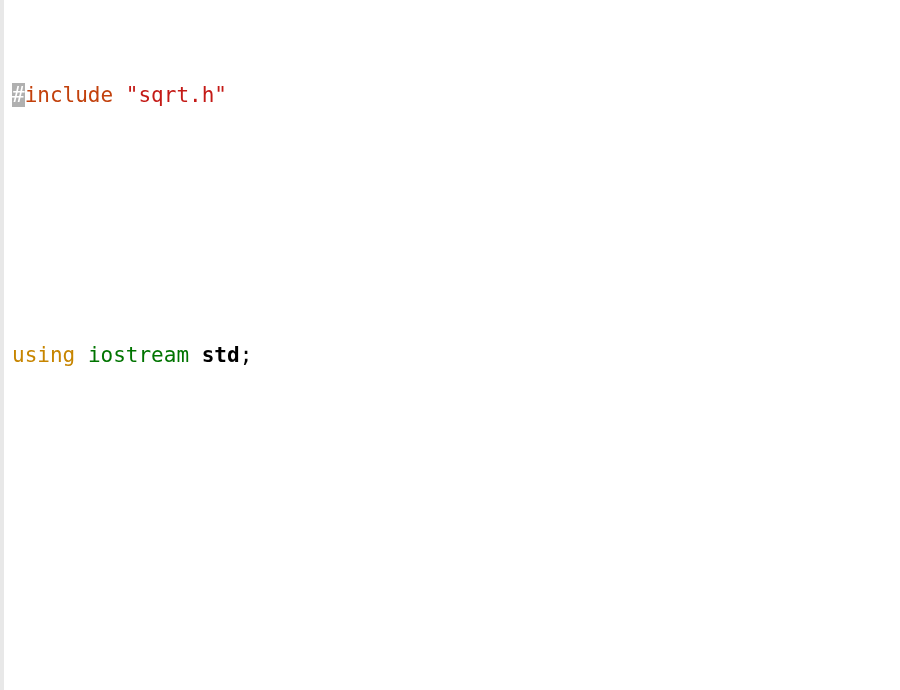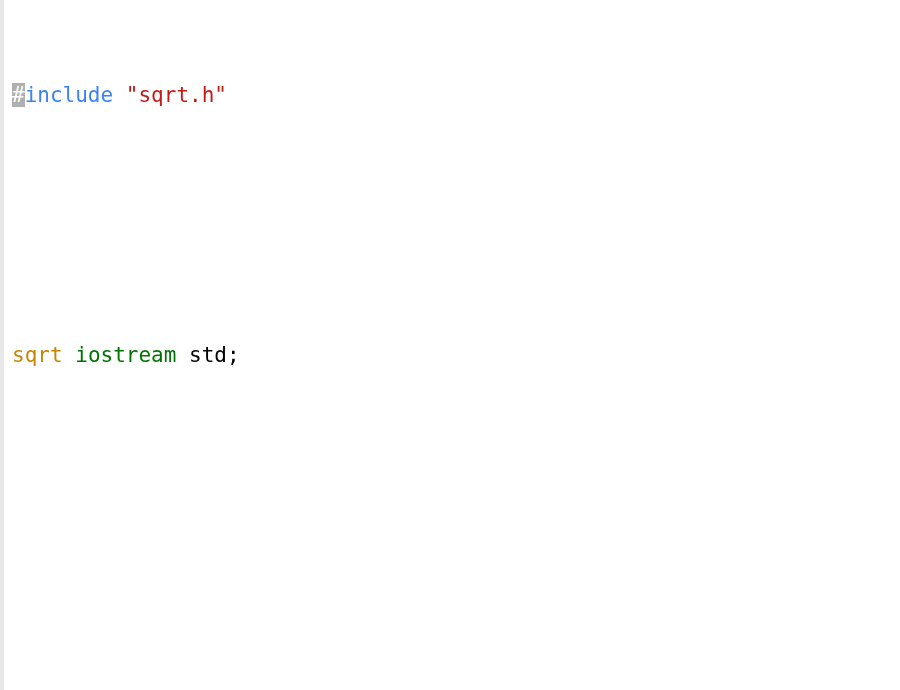--- a/index.html
+++ b/index.html
@@ -27,41 +27,41 @@
   .code {
     padding: 4px 0 0 8px;
     flex: 1;
     color: #000000;
   }
   .line { display: block; min-height: 26px; }
   .cursor-block {
     background: #b0b0b0;
     color: #ffffff;
   }
-  .tok-preproc  { color: #3b82f6; }
+  .tok-preproc  { color: #c2410c; }
   .tok-include  { color: #c41a16; }
   .tok-keyword  { color: #c78500; } 
   .tok-type     { color: #007400; } 
-  .tok-ident    { color: #000000; }
+  .tok-ident    { color: #000000; font-weight: bold; }
   .tok-punct    { color: #000000; }
 </style>
 </head>
 <body>
 
 <div class="editor">
   <div class="gutter"></div>
   <div class="code">
 
     <span class="line"><span class="cursor-block">#</span><span class="tok-preproc">include</span><span class="tok-include"> "sqrt.h"</span></span>
 
 
 
     <span class="line"></span>
 
-    <span class="line"><span class="tok-keyword">sqrt</span><span> </span><span class="tok-type">iostream</span><span> </span><span class="tok-ident">std</span><span class="tok-punct">;</span></span>
+    <span class="line"><span class="tok-keyword">using</span><span> </span><span class="tok-type">iostream</span><span> </span><span class="tok-ident">std</span><span class="tok-punct">;</span></span>
 
     <span class="line"></span>
 
     
 
     
 
     
 
     

